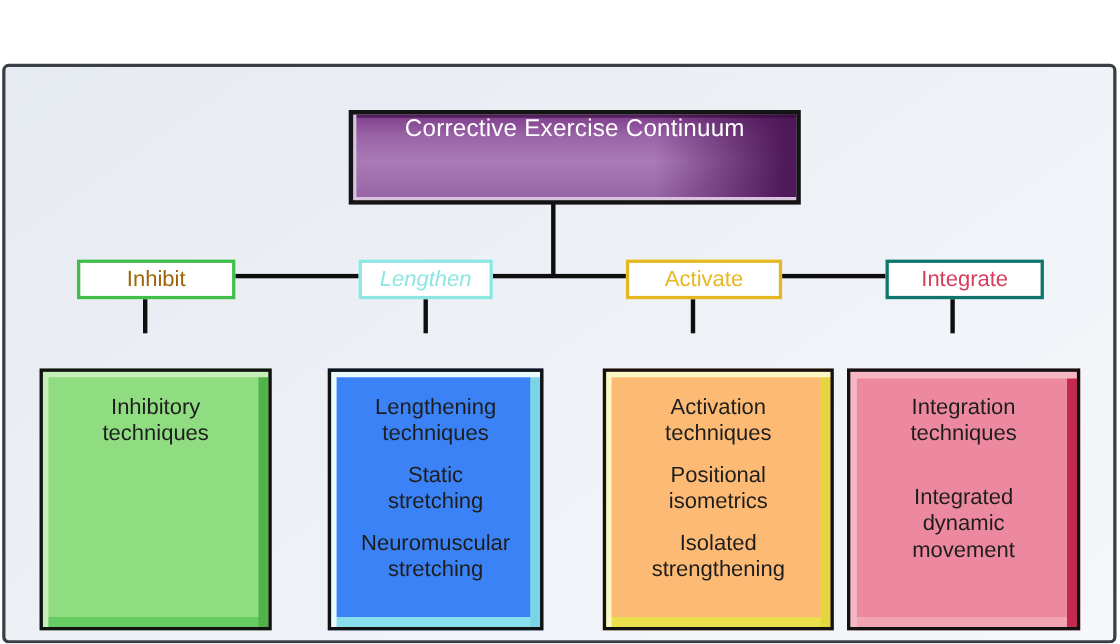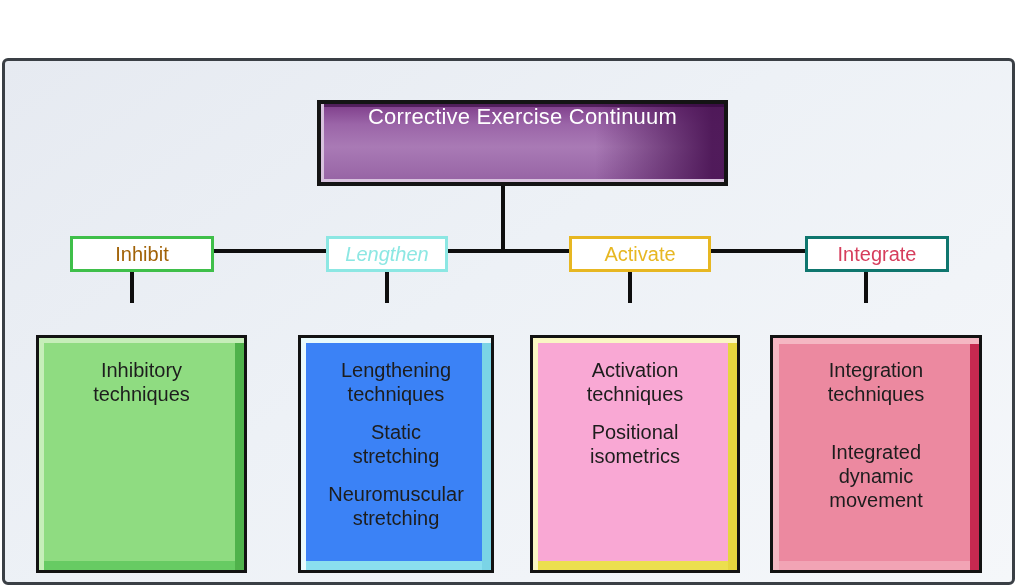--- a/index.html
+++ b/index.html
@@ -49,21 +49,21 @@
     position:absolute;top:302px;height:238px;box-sizing:border-box;z-index:2;
     border:3px solid #121212;
     display:flex;flex-direction:column;align-items:center;
     padding-top:20px;gap:14px;margin-top:33px;
   }
   .bigbox.two{gap:34px;}
   .box-0{left:36px;width:211px;background:#8fdc81;
     box-shadow: inset 5px 5px 0 #c6eeb9, inset -9px 0 0 #4fb24b, inset 0 -9px 0 #67cb63;}
   .box-1{left:298px;width:196px;background:#3b82f6;
     box-shadow: inset 5px 5px 0 #e8fafc, inset -9px 0 0 #7ad4e6, inset 0 -9px 0 #8adfee;}
-  .box-2{left:530px;width:210px;background:#f9a8d4;
+  .box-2{left:548px;width:210px;background:#fdba74;
     box-shadow: inset 5px 5px 0 #faf7c4, inset -9px 0 0 #e6d63e, inset 0 -9px 0 #ecdf4e;}
   .box-3{left:770px;width:212px;background:#ec89a0;
     box-shadow: inset 6px 6px 0 #f5b7c3, inset -9px 0 0 #c62950, inset 0 -9px 0 #f2a4b5;}
   .item{
     white-space:pre-line;text-align:center;color:#1d1d1d;
     font-size:20px;line-height:24px;
   }
 </style>
 </head>
 <body>
@@ -100,20 +100,22 @@
 stretching</div>
     <div class="item">Neuromuscular
 stretching</div>
   </div>
 
   <div class="bigbox box-2">
     <div class="item">Activation
 techniques</div>
     <div class="item">Positional
 isometrics</div>
+    <div class="item">Isolated
+strengthening</div>
   </div>
 
   <div class="bigbox box-3 two">
     <div class="item">Integration
 techniques</div>
     <div class="item">Integrated
 dynamic
 movement</div>
   </div>
 

